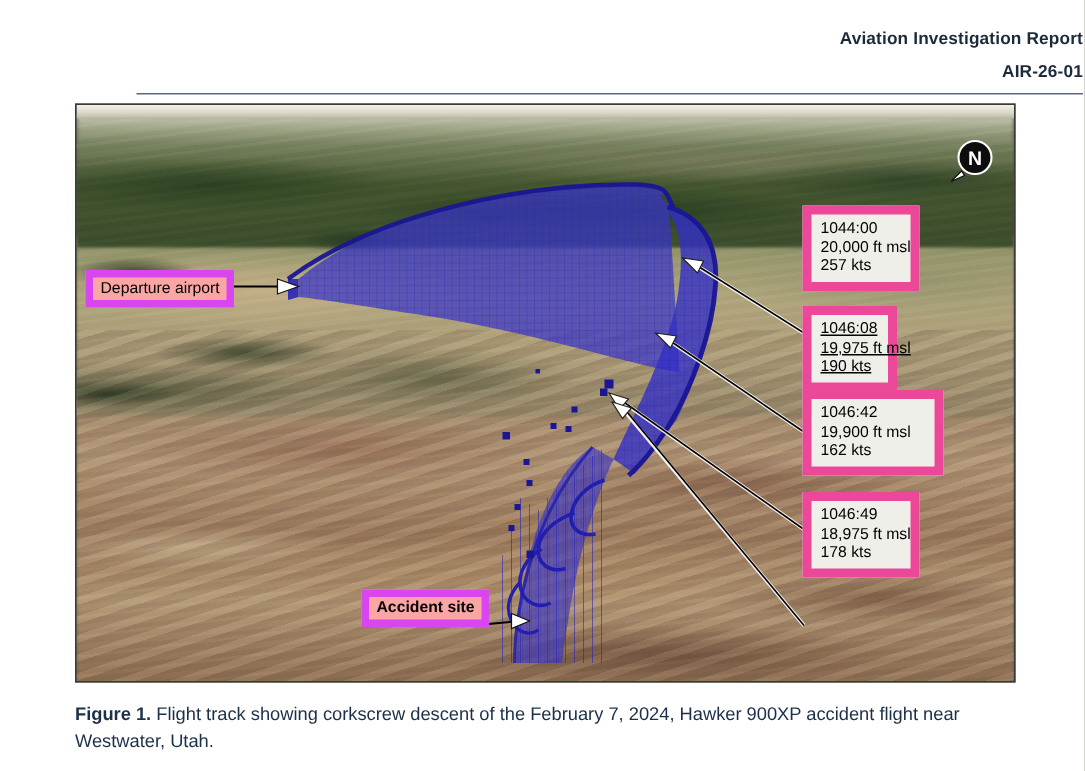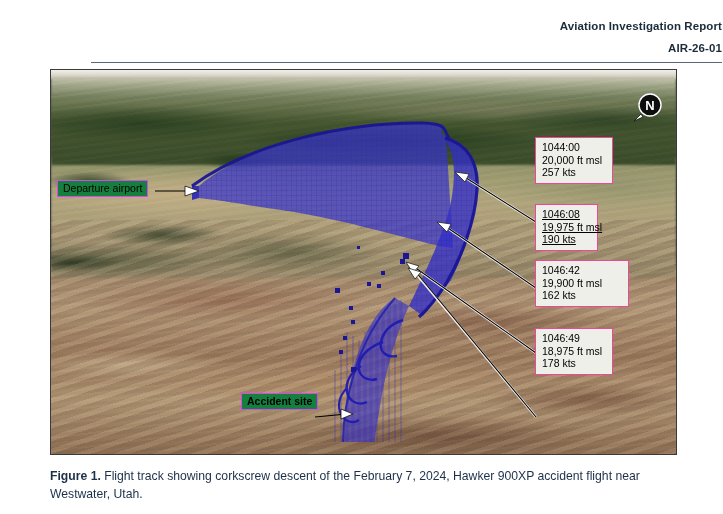--- a/index.html
+++ b/index.html
@@ -100,28 +100,28 @@
       radial-gradient(ellipse 90px 16px at 18% 62%, rgba(22,42,20,.7), transparent 70%),
       radial-gradient(ellipse 54px 12px at 30% 18%, rgba(26,48,24,.65), transparent 70%),
       radial-gradient(ellipse 70px 12px at 3% 78%, rgba(20,40,20,.7), transparent 72%),
       radial-gradient(ellipse 48px 10px at 44% 8%, rgba(28,50,26,.6), transparent 72%);
     filter:blur(1px);
   }
   
   #track{position:absolute;left:0;top:0;width:627px;height:386px;}
   
   .callout{
-    position:absolute;background:#efefe9;border:1px solid #ec4899;
+    position:absolute;background:#efefe9;border:6px solid #ec4899;
     padding:3px 6px 4px 6px;font-size:10.5px;line-height:12.6px;color:#000;
     font-family:"Liberation Sans", sans-serif;white-space:nowrap;
     box-sizing:border-box;
   }
   .callout div{white-space:nowrap;}
   .tag{
-    position:absolute;background:#15803d;border:1px solid #d946ef;
+    position:absolute;background:#fca5a5;border:5px solid #d946ef;
     padding:1px 5px 2px 5px;font-size:10.5px;line-height:12px;color:#000;
     white-space:nowrap;box-sizing:border-box;text-align:center;
   }
   
   #compass{position:absolute;left:580px;top:20px;width:34px;height:34px;}
   
   #caption{
     position:absolute;left:50px;top:468px;width:620px;
     font-size:12.2px;line-height:17.5px;color:#1c3049;
   }

